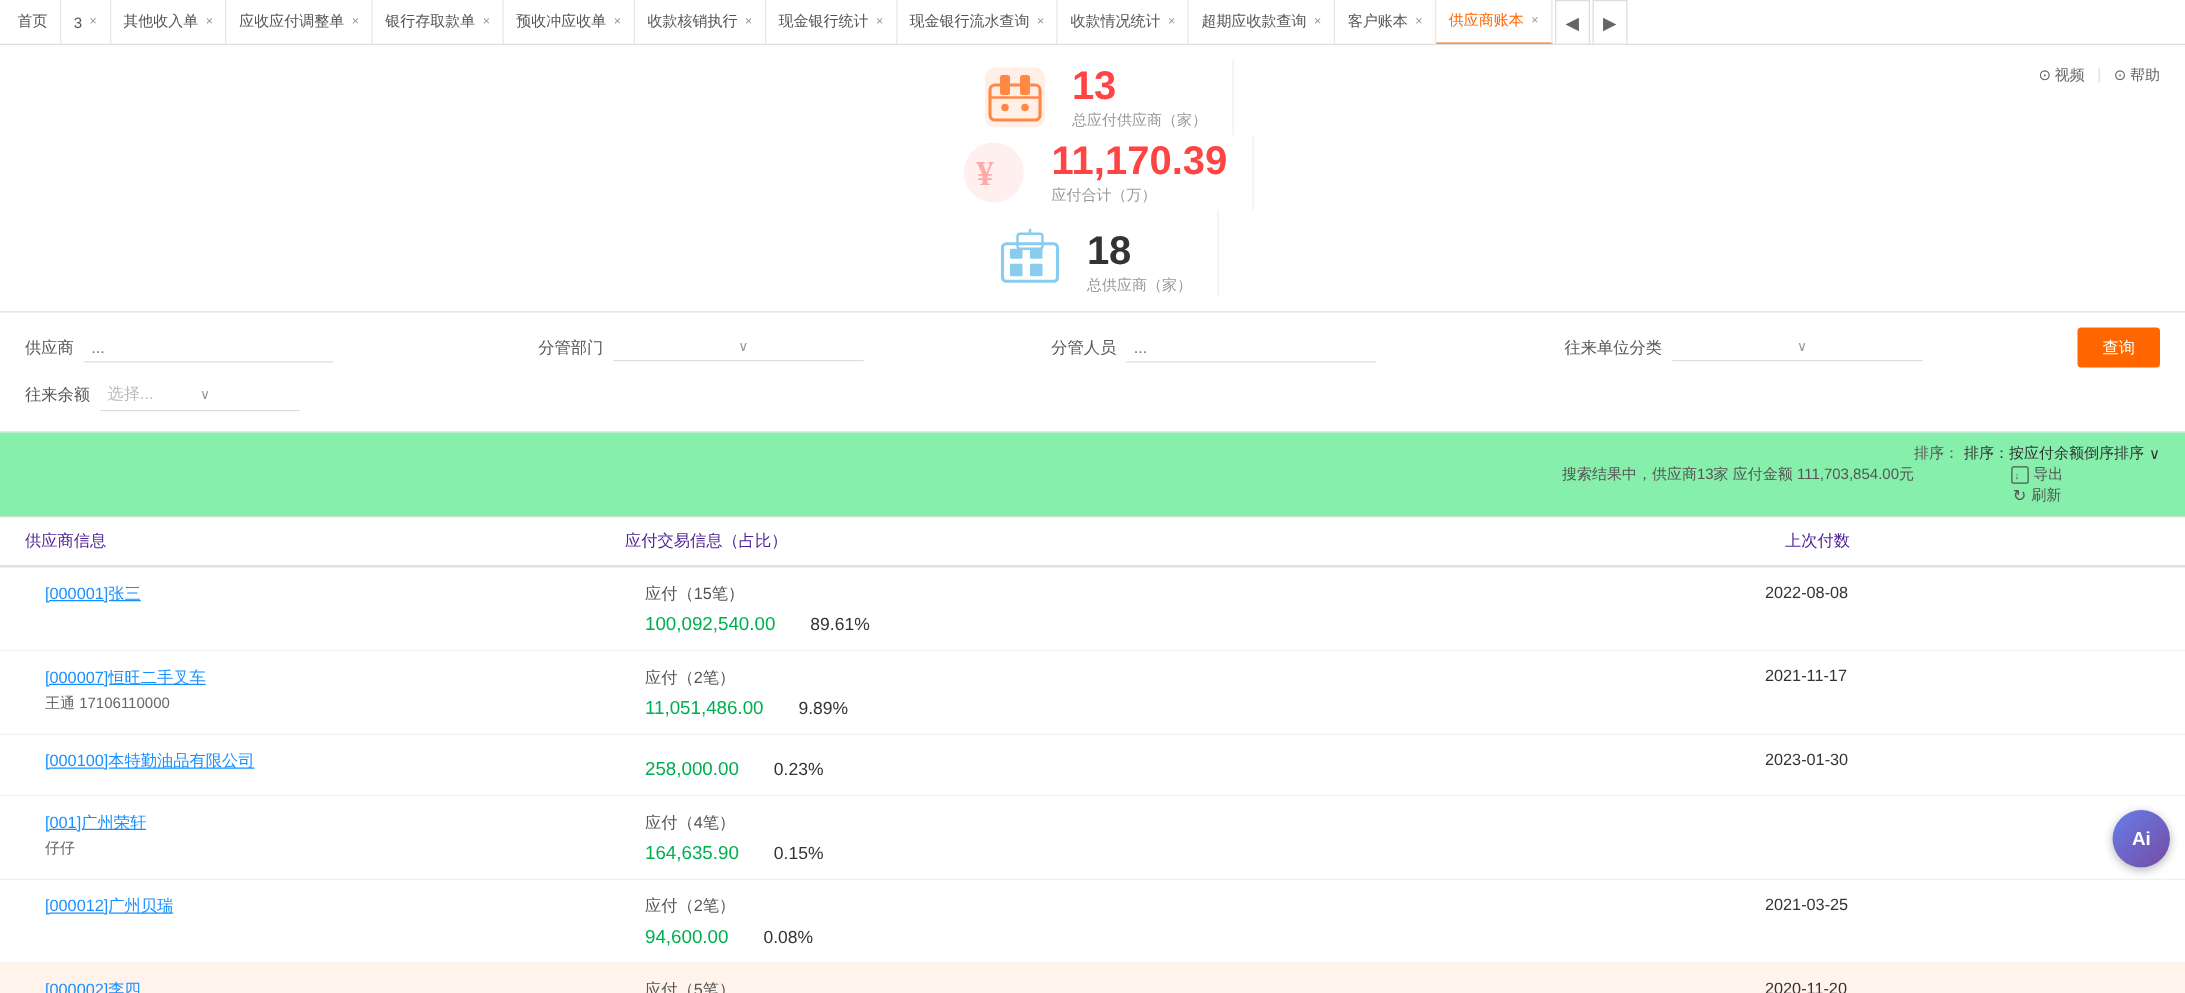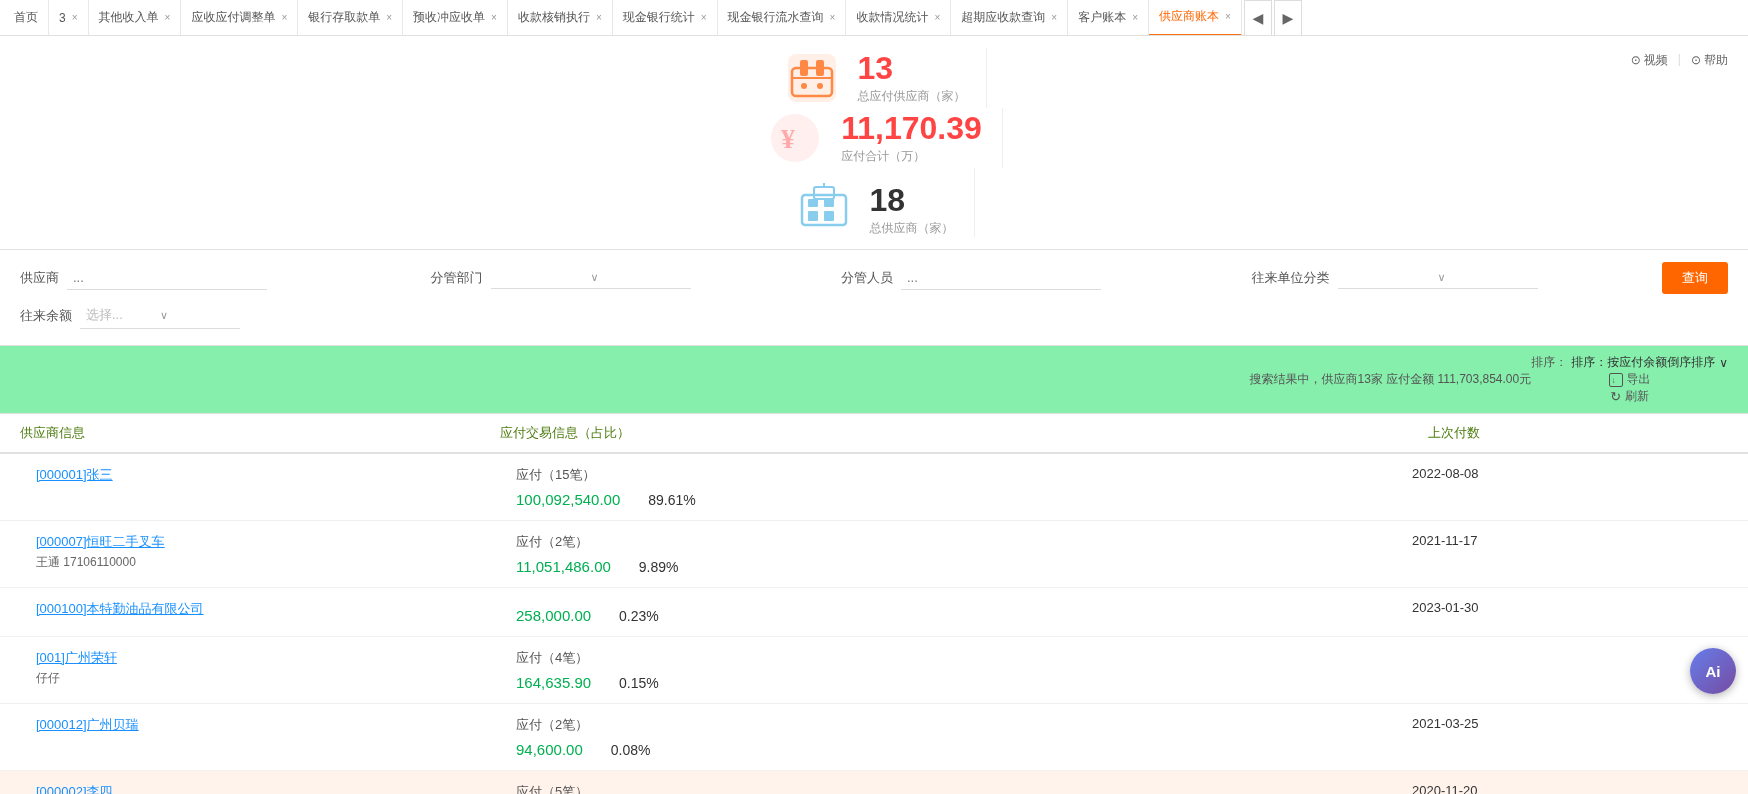--- a/index.html
+++ b/index.html
@@ -173,21 +173,21 @@
     .data-table {
       background: #fff;
       margin: 0;
     }
     .table-header {
       display: grid;
       grid-template-columns: 480px 1fr 300px;
       padding: 10px 20px;
       border-bottom: 2px solid #e0e0e0;
       font-size: 13px;
-      color: #4d7c0f;
+      color: #4c1d95;
       font-weight: 500;
     }
     .table-row {
       display: grid;
       grid-template-columns: 480px 1fr 300px;
       padding: 12px 36px;
       border-bottom: 1px solid #f0f0f0;
       align-items: start;
     }
     .table-row.highlighted { background: #fff3ec; }

